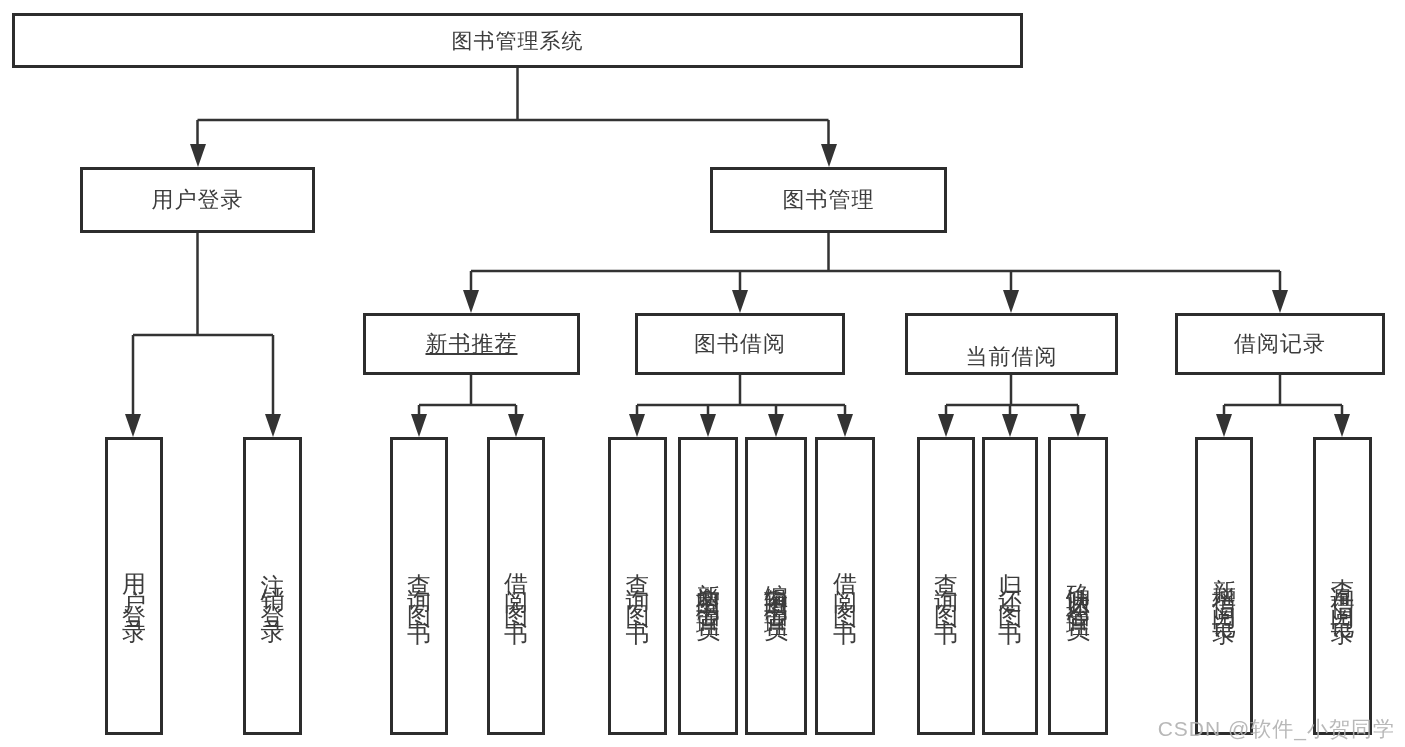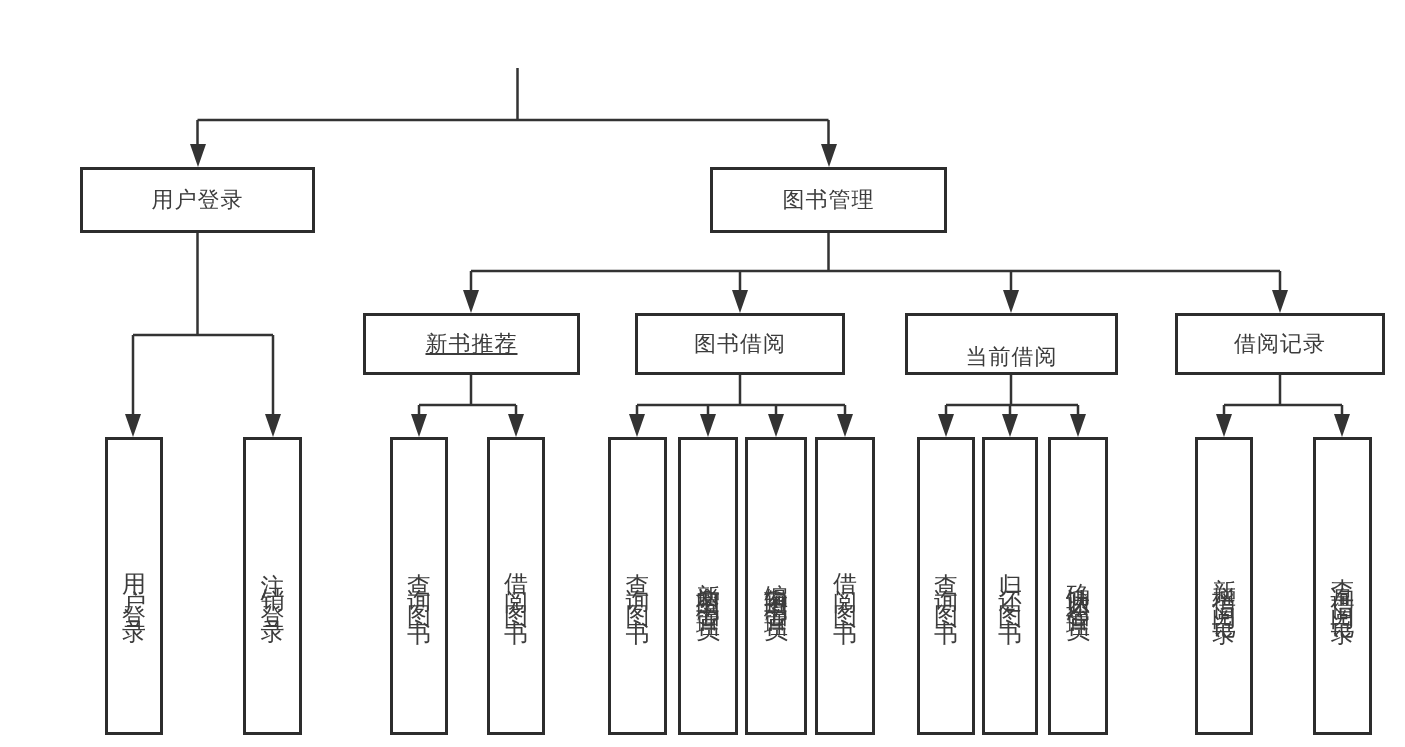--- a/index.html
+++ b/index.html
@@ -106,20 +106,23 @@
       <polygon points="768,414 784,414 776,437"></polygon>
       <polygon points="837,414 853,414 845,437"></polygon>
       <polygon points="938,414 954,414 946,437"></polygon>
       <polygon points="1002,414 1018,414 1010,437"></polygon>
       <polygon points="1070,414 1086,414 1078,437"></polygon>
       <polygon points="1216,414 1232,414 1224,437"></polygon>
       <polygon points="1334,414 1350,414 1342,437"></polygon>
     </g>
   </svg>
 
+  <div class="node root hnode">
+    <span>图书管理系统</span>
+  </div>
 
   <div class="node lvl2 hnode" style="left:80px;width:235px;">
     <span>用户登录</span>
   </div>
   <div class="node lvl2 hnode" style="left:710px;width:237px;font-family:Liberation Mono, monospace;">
     <span>图书管理</span>
   </div>
 
   <div class="node lvl3 hnode" style="left:363px;width:217px;text-decoration:underline;">
     <span>新书推荐</span>
@@ -171,14 +174,15 @@
     <span class="vlabel v9">确认归还（管理员）</span>
   </div>
 
   <div class="node leaf" style="left:1195px;width:58px;">
     <span class="vlabel v6">新增借阅记录</span>
   </div>
   <div class="node leaf" style="left:1313px;width:59px;">
     <span class="vlabel v6">查询借阅记录</span>
   </div>
 
+  <div class="watermark">CSDN @软件_小贺同学</div>
 
 </div>
 
 </body></html>

